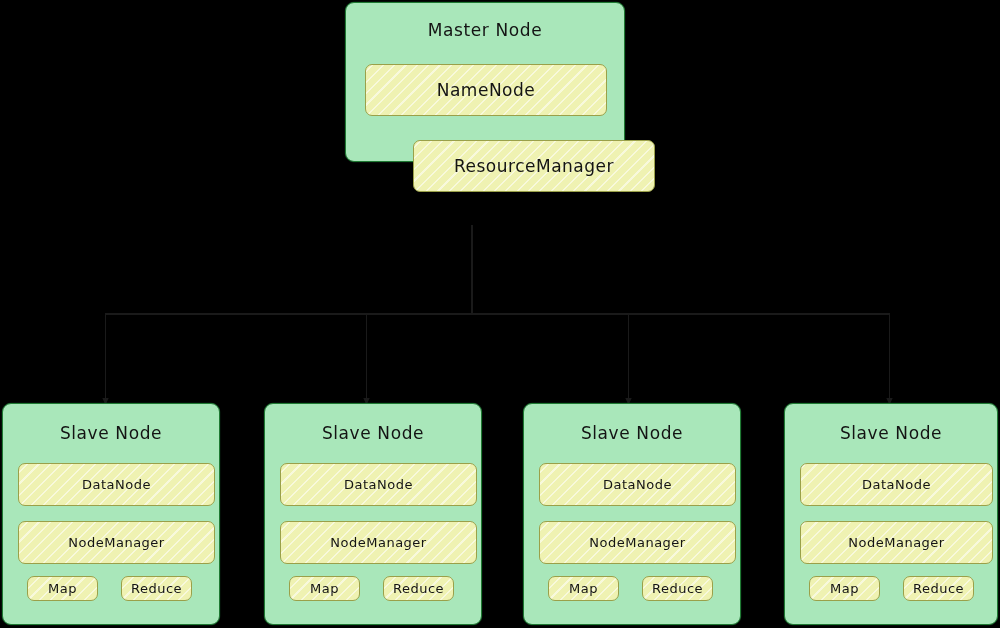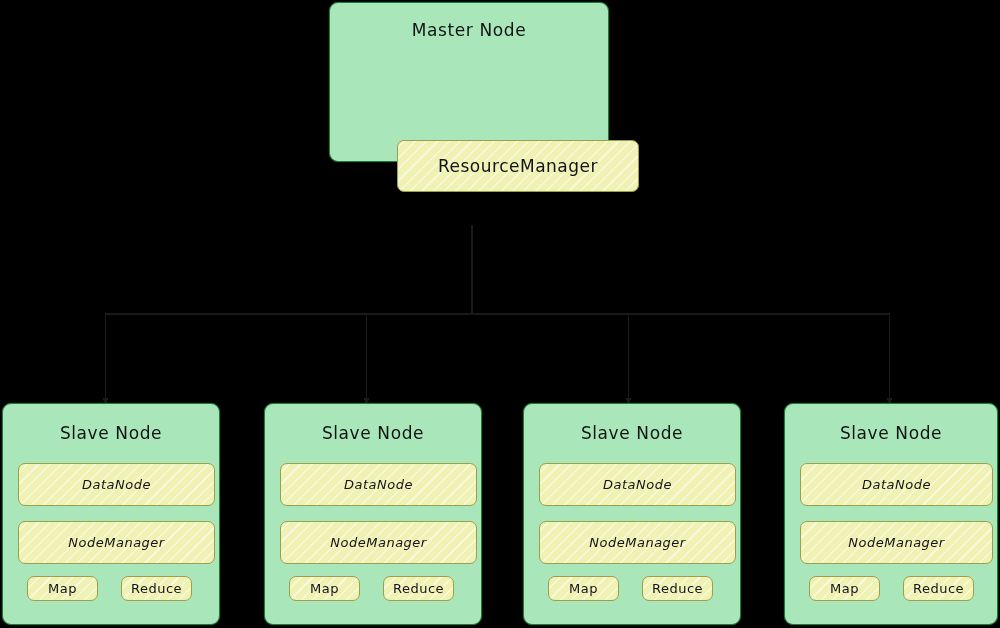--- a/index.html
+++ b/index.html
@@ -92,21 +92,20 @@
   }
   #box-namenode { top: 61px; }
   #box-resourcemanager { top: 137px; margin-left: 48px; }
 
   
   .slave .inner-wide {
     left: 15px;
     right: 4px;
     height: 43px;
     font-size: 13px;
-    font-style: italic;
   }
   .slave .inner-datanode { top: 59px; }
   .slave .inner-nodemanager { top: 117px; }
 
   .slave .inner-small {
     top: 172px;
     height: 25px;
     width: 71px;
     font-size: 13px;
   }
@@ -131,22 +130,23 @@
       <path d="M 889.5 314 L 889.5 402"></path>
     </g>
     <g fill="#1a1a1a">
       <polygon points="105.5,405 102.3,398 108.7,398"></polygon>
       <polygon points="366.5,405 363.3,398 369.7,398"></polygon>
       <polygon points="628.5,405 625.3,398 631.7,398"></polygon>
       <polygon points="889.5,405 886.3,398 892.7,398"></polygon>
     </g>
   </svg>
 
-  <div class="node" id="master-node" style="left:329px; top:2px; width:280px; height:160px;">
+  <div class="node" id="master-node" style="left:345px; top:2px; width:280px; height:160px;">
     <div class="node-title">Master Node</div>
+    <div class="inner-box" id="box-namenode">NameNode</div>
     <div class="inner-box" id="box-resourcemanager">ResourceManager</div>
   </div>
 
   <div class="node slave" id="slave-node-1" style="left:2px; top:403px; width:218px; height:222px;">
     <div class="node-title">Slave Node</div>
     <div class="inner-box inner-wide inner-datanode">DataNode</div>
     <div class="inner-box inner-wide inner-nodemanager">NodeManager</div>
     <div class="inner-box inner-small inner-map">Map</div>
     <div class="inner-box inner-small inner-reduce">Reduce</div>
   </div>

